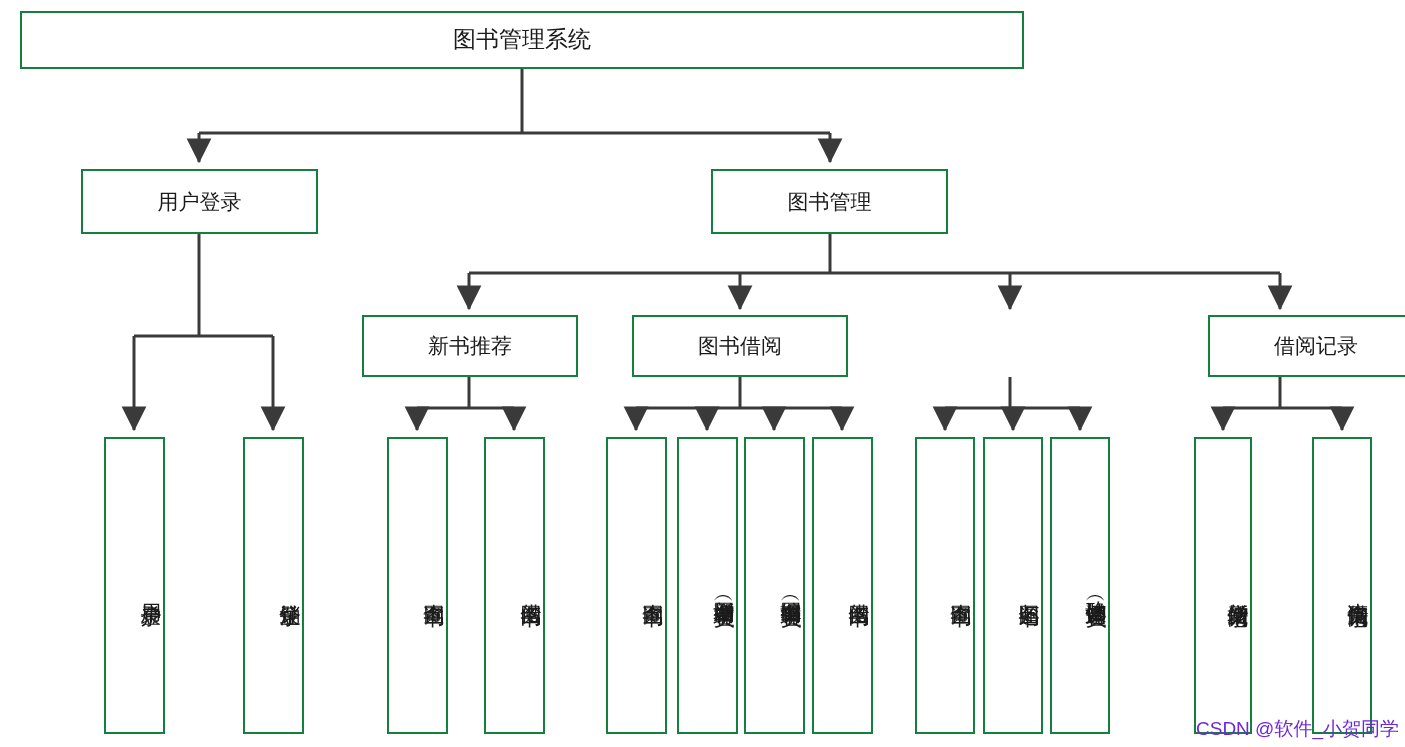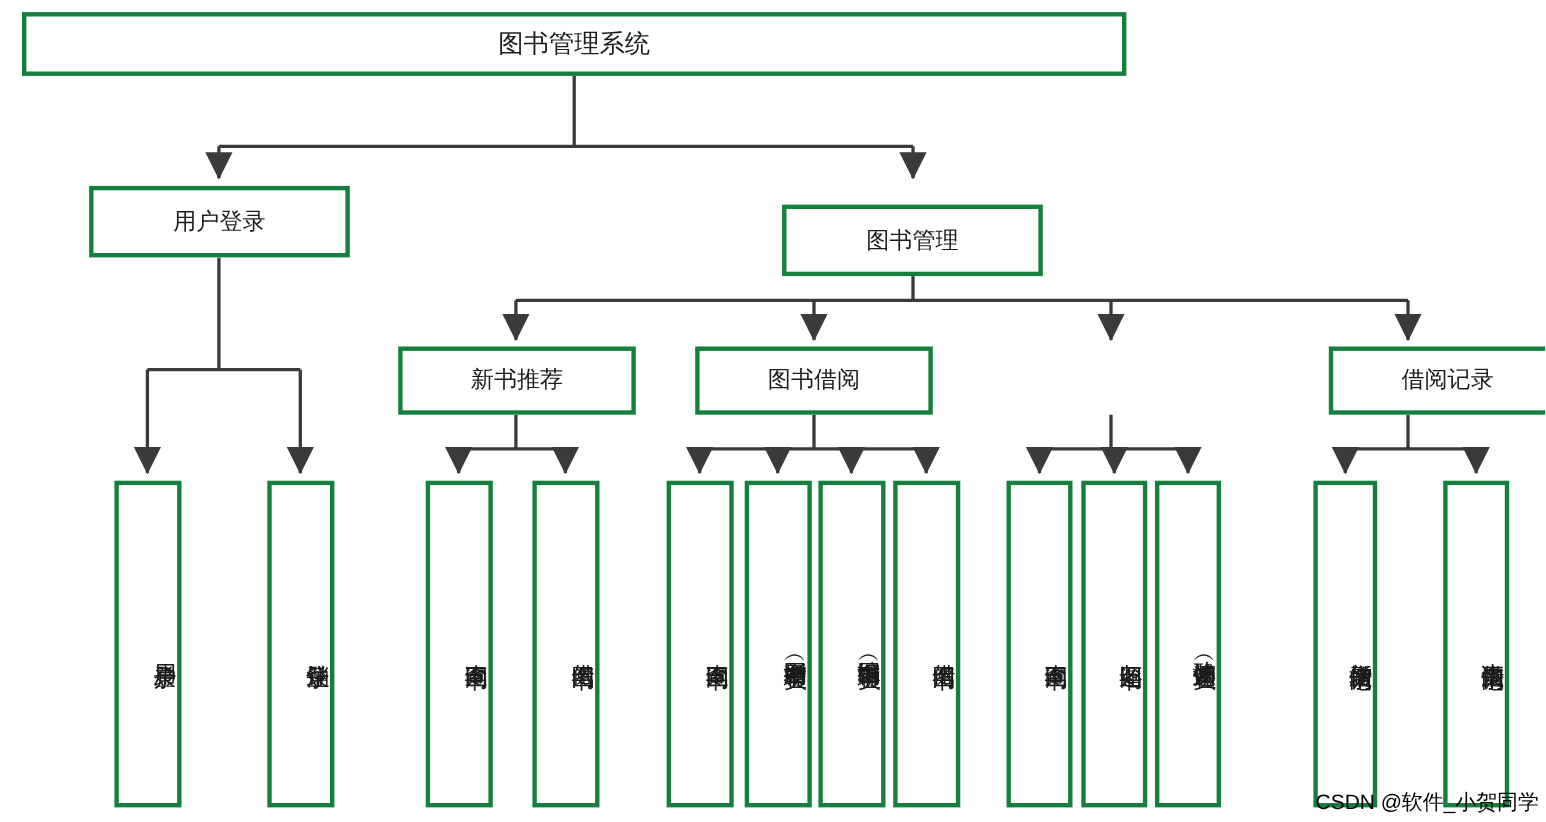--- a/index.html
+++ b/index.html
@@ -23,21 +23,21 @@
     left: 0;
     top: 0;
     width: 1405px;
     height: 747px;
     pointer-events: none;
   }
   .node {
     position: absolute;
     box-sizing: border-box;
     background: #ffffff;
-    border: 4px solid #15803d;
+    border: 2px solid #15803d;
     display: flex;
     align-items: center;
     justify-content: center;
     color: #1b1b1b;
     text-align: center;
     line-height: 1.12;
   }
   .node.root {
     font-size: 23px;
   }
@@ -56,21 +56,21 @@
     padding-top: 6px;
     letter-spacing: 1px;
   }
   .node.leaf .lbl {
     writing-mode: vertical-rl;
     text-orientation: upright;
     white-space: normal;
   }
   .watermark {
     position: absolute;
-    color: #000000;
+    color: #6d28d9;
     font-size: 19px;
     white-space: nowrap;
     font-family: "Liberation Sans", "DejaVu Sans", sans-serif;
   }
 </style>
 </head>
 <body>
 
 <div id="canvas">
 
@@ -126,21 +126,21 @@
     </g>
   </svg>
 
   <div class="node root" style="left:20px; top:11px; width:1004px; height:58px;">
     <span class="lbl">图书管理系统</span>
   </div>
 
   <div class="node lvl1" style="left:81px; top:169px; width:237px; height:65px;">
     <span class="lbl">用户登录</span>
   </div>
-  <div class="node lvl1" style="left:711px; top:186px; width:237px; height:65px;">
+  <div class="node lvl1" style="left:711px; top:169px; width:237px; height:65px;">
     <span class="lbl">图书管理</span>
   </div>
 
   <div class="node lvl2" style="left:362px; top:315px; width:216px; height:62px;">
     <span class="lbl">新书推荐</span>
   </div>
   <div class="node lvl2" style="left:632px; top:315px; width:216px; height:62px;">
     <span class="lbl">图书借阅</span>
   </div>
   <div class="node lvl2" style="left:1172px; top:315px; width:216px; height:62px;margin-left:36px;">

